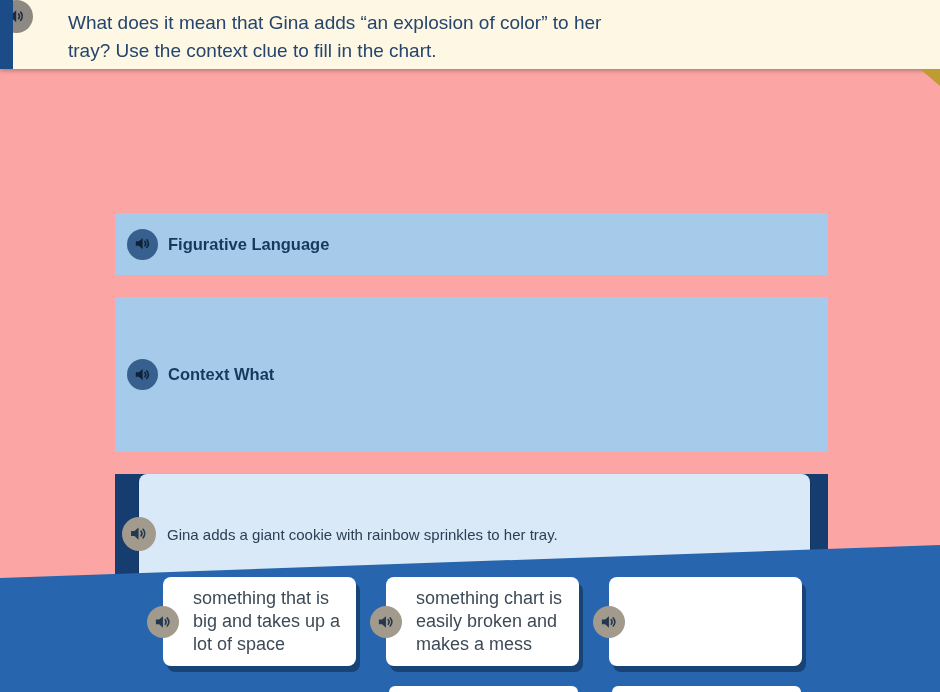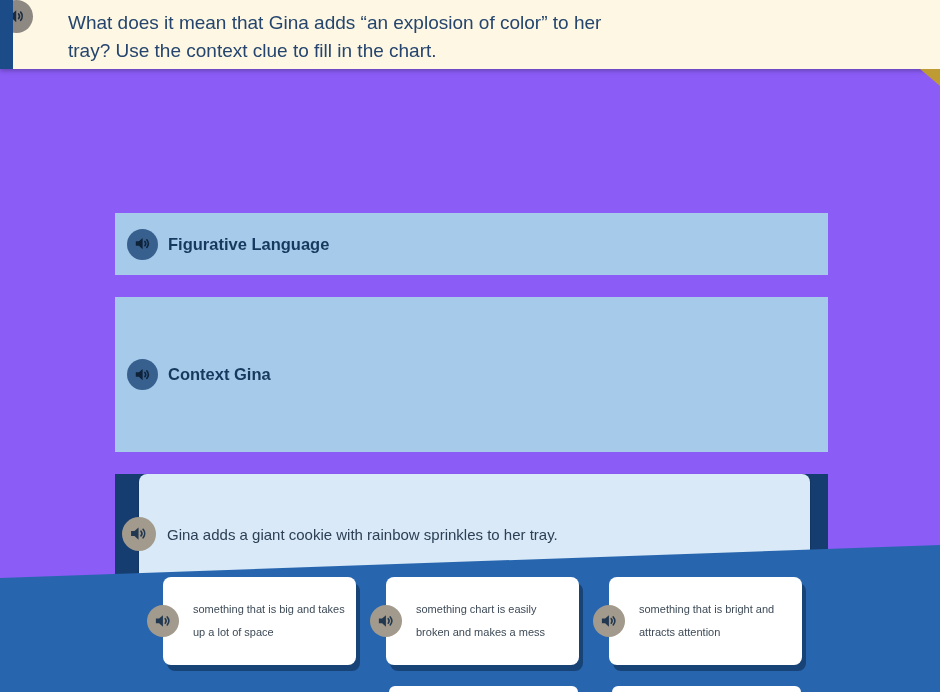--- a/index.html
+++ b/index.html
@@ -1,18 +1,18 @@
 <!DOCTYPE html>
 <html><head>
 <meta charset="utf-8">
 <style>
   html,body { margin:0; padding:0; }
   .stage {
     position:relative; width:940px; height:692px; overflow:hidden;
-    background:#8b5cf6;
+    background:#fca5a5;
     font-family:"Liberation Sans", sans-serif;
   }
 
   
   .banner {
     position:absolute; top:0; left:0; width:100%; height:69px;
     background:#FDF7E3; box-shadow:0 2px 4px rgba(0,0,0,0.25);
   }
   .banner-notch {
     position:absolute; top:0; left:0; width:13px; height:69px; background:#1B4C87;
@@ -77,21 +77,21 @@
   .answers { position:absolute; left:163px; top:577px; display:flex; gap:30px; }
   .acard {
     position:relative; width:193px; min-height:88px; background:#ffffff;
     border-radius:8px; box-shadow:4px 6px 0 rgba(10,32,61,0.5);
     display:flex; align-items:center; padding:10px 10px 10px 30px; box-sizing:border-box;
   }
   .acard .spk {
     position:absolute; left:-16px; top:50%; transform:translateY(-50%);
     width:32px; height:32px;
   }
-  .atext { font-size:11px; line-height:23px; color:#3D4A57; }
+  .atext { font-size:18px; line-height:23px; color:#3D4A57; }
   .partial {
     position:absolute; top:686px; height:10px; width:189px;
     background:#ffffff; border-radius:6px 6px 0 0;
   }
   .p1 { left:389px; }
   .p2 { left:612px; }
 </style>
 </head>
 <body>
 
@@ -130,21 +130,21 @@
     <div class="hcell">
       <div class="spk spk-header">
         <span class="icon">
             <svg viewBox="0 0 24 24" xmlns="http://www.w3.org/2000/svg">
               <path d="M3.5 9.2v5.6h3.9L12 19V5L7.4 9.2H3.5z" fill="currentColor"></path>
               <path d="M14.8 9.3a4.2 4.2 0 0 1 0 5.4" fill="none" stroke="currentColor" stroke-width="1.9" stroke-linecap="round"></path>
               <path d="M17.2 7.2a7.5 7.5 0 0 1 0 9.6" fill="none" stroke="currentColor" stroke-width="1.9" stroke-linecap="round"></path>
             </svg>
           </span>
       </div>
-      <span class="hlabel">Context Gina</span>
+      <span class="hlabel">Context What</span>
     </div>
 
 
 
     <div class="bcell">
       <div class="tile">
         <div class="spk spk-tan">
           <span class="icon">
               <svg viewBox="0 0 24 24" xmlns="http://www.w3.org/2000/svg">
                 <path d="M3.5 9.2v5.6h3.9L12 19V5L7.4 9.2H3.5z" fill="currentColor"></path>
@@ -198,21 +198,20 @@
     <div class="acard">
       <div class="spk spk-tan">
         <span class="icon">
             <svg viewBox="0 0 24 24" xmlns="http://www.w3.org/2000/svg">
               <path d="M3.5 9.2v5.6h3.9L12 19V5L7.4 9.2H3.5z" fill="currentColor"></path>
               <path d="M14.8 9.3a4.2 4.2 0 0 1 0 5.4" fill="none" stroke="currentColor" stroke-width="1.9" stroke-linecap="round"></path>
               <path d="M17.2 7.2a7.5 7.5 0 0 1 0 9.6" fill="none" stroke="currentColor" stroke-width="1.9" stroke-linecap="round"></path>
             </svg>
           </span>
       </div>
-      <span class="atext">something that is bright and attracts attention</span>
     </div>
 
   </div>
 
   <div class="partial p1"></div>
   <div class="partial p2"></div>
 
 </div>
 
 </body></html>

